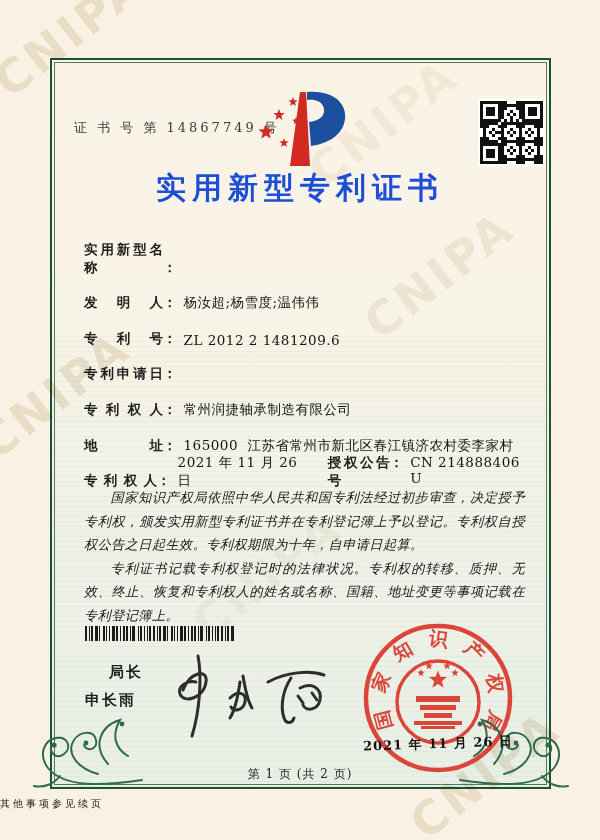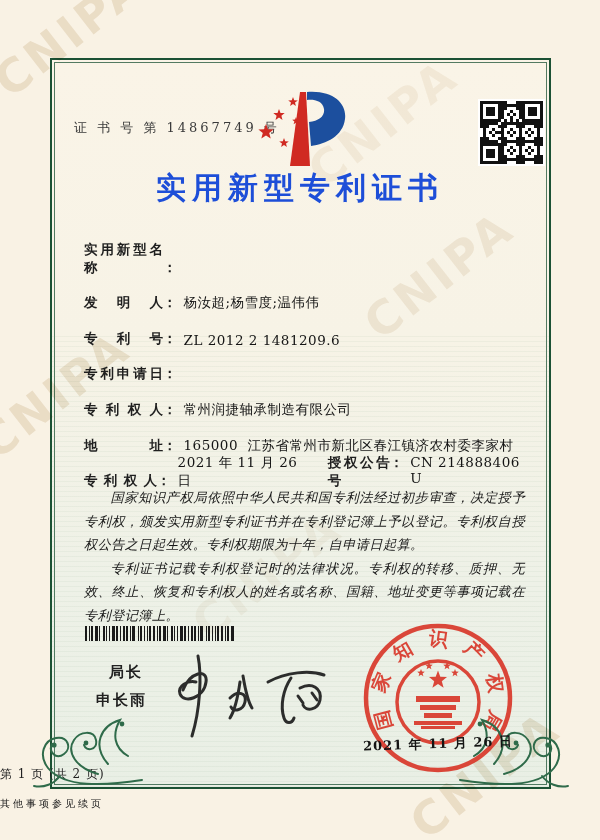--- a/index.html
+++ b/index.html
@@ -57,28 +57,28 @@
   .body-text{
     position:absolute; left:84px; top:486px; width:441px;
     font-size:13.2px; line-height:1.78; letter-spacing:.4px;
     text-align:justify; color:#181818; font-style:italic;
   }
   .body-text p{ margin:0; text-indent:2em; }
 
   
   .barcode{ position:absolute; left:85px; top:626px; }
   .sig-title{ position:absolute; left:85px; top:663px; font-family:"DejaVu Sans","Liberation Sans",sans-serif; font-weight:600; font-size:15px; letter-spacing:2px; color:#222;margin-left:24px;}
-  .sig-name{ position:absolute; left:96px; top:691px; font-family:"DejaVu Sans","Liberation Sans",sans-serif; font-weight:600; font-size:15px; letter-spacing:2px; color:#222;}
+  .sig-name{ position:absolute; left:85px; top:691px; font-family:"DejaVu Sans","Liberation Sans",sans-serif; font-weight:600; font-size:15px; letter-spacing:2px; color:#222;}
   .signature{ position:absolute; left:148px; top:648px; z-index:5;}
   .seal{ position:absolute; left:358px; top:618px; z-index:5; mix-blend-mode:multiply; opacity:.93;}
   .seal-date{
     position:absolute; left:362px; top:735px; width:152px; z-index:6; text-align:center;
     font-size:13px; font-weight:600; color:#141414; letter-spacing:1px; transform:rotate(-2deg);
   }
-  .page-info{ position:absolute; left:0; right:0; top:766px; font-size:12px; letter-spacing:1px; color:#222;}
+  .page-info{ position:absolute; left:0; right:0; top:766px; text-align:center; font-size:12px; letter-spacing:1px; color:#222;}
   .continuation{ position:absolute; left:0; right:0; top:797px; text-align:left; font-size:10px; letter-spacing:3px; color:#1a1a1a;}
   .ornament{ position:absolute; z-index:5; }
   .ornament.left{ left:24px; top:710px; }
   .ornament.right{ left:458px; top:710px; transform:scaleX(-1); }
 </style>
 </head>
 <body>
 
 <div class="page">
 

